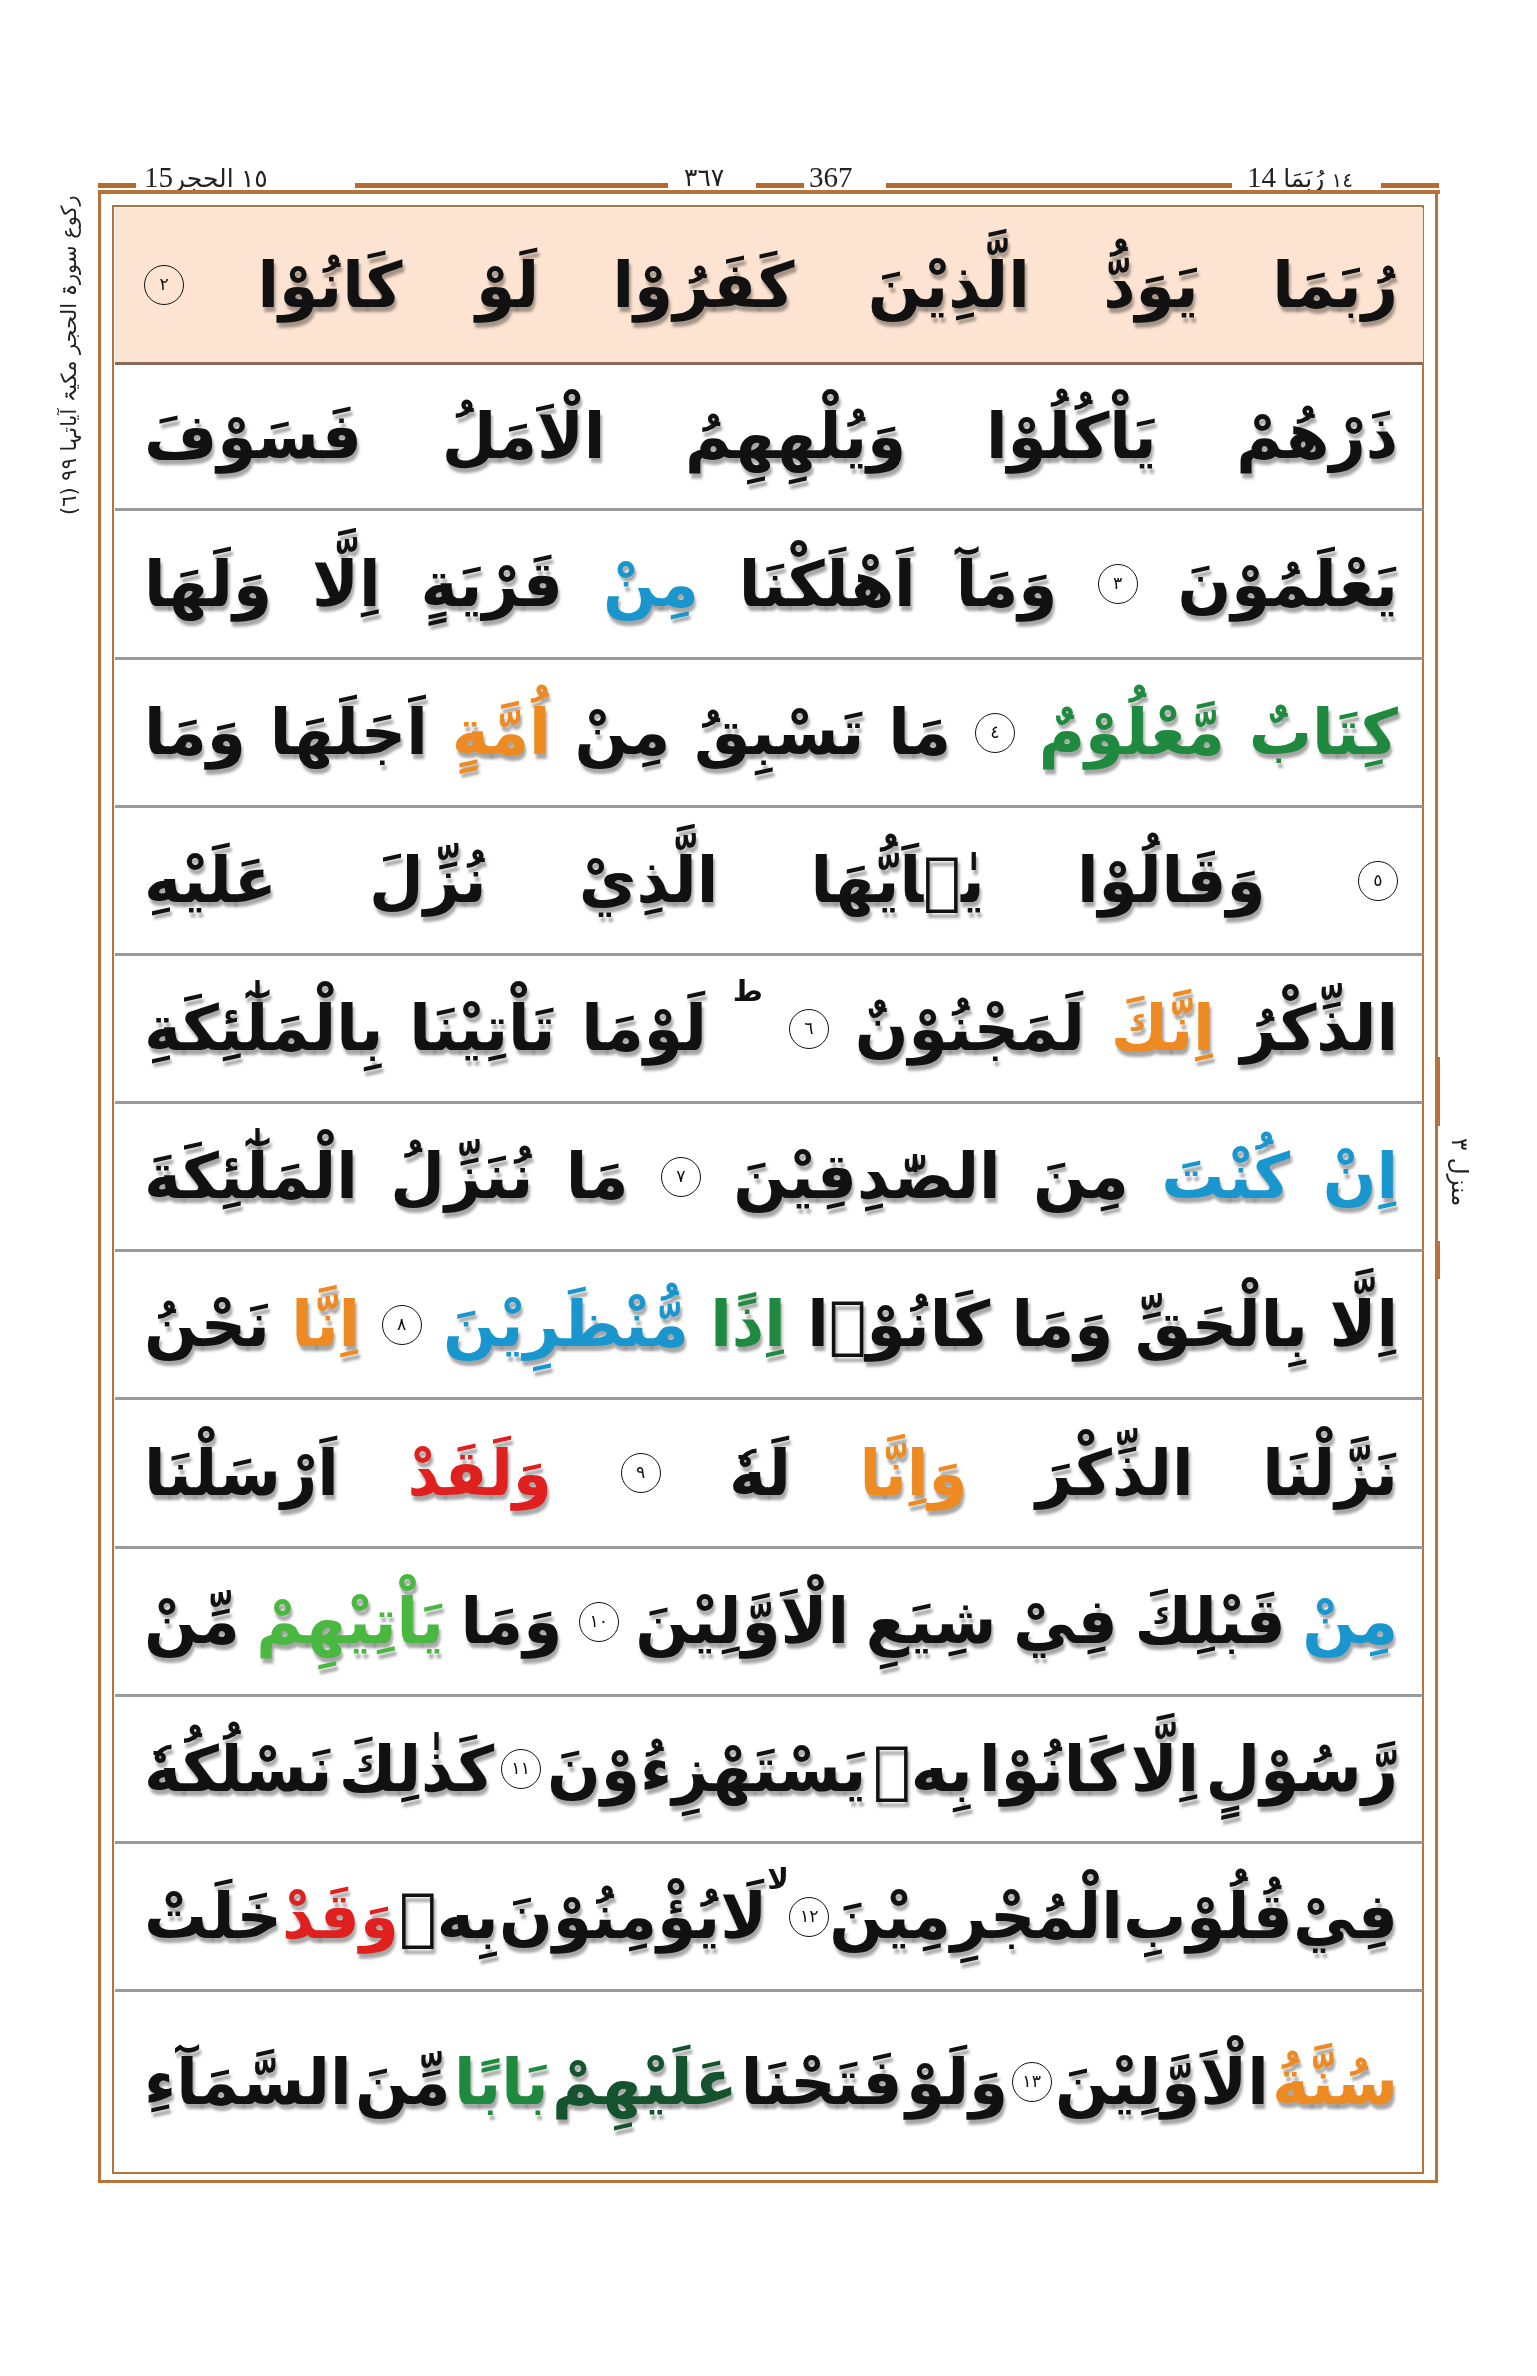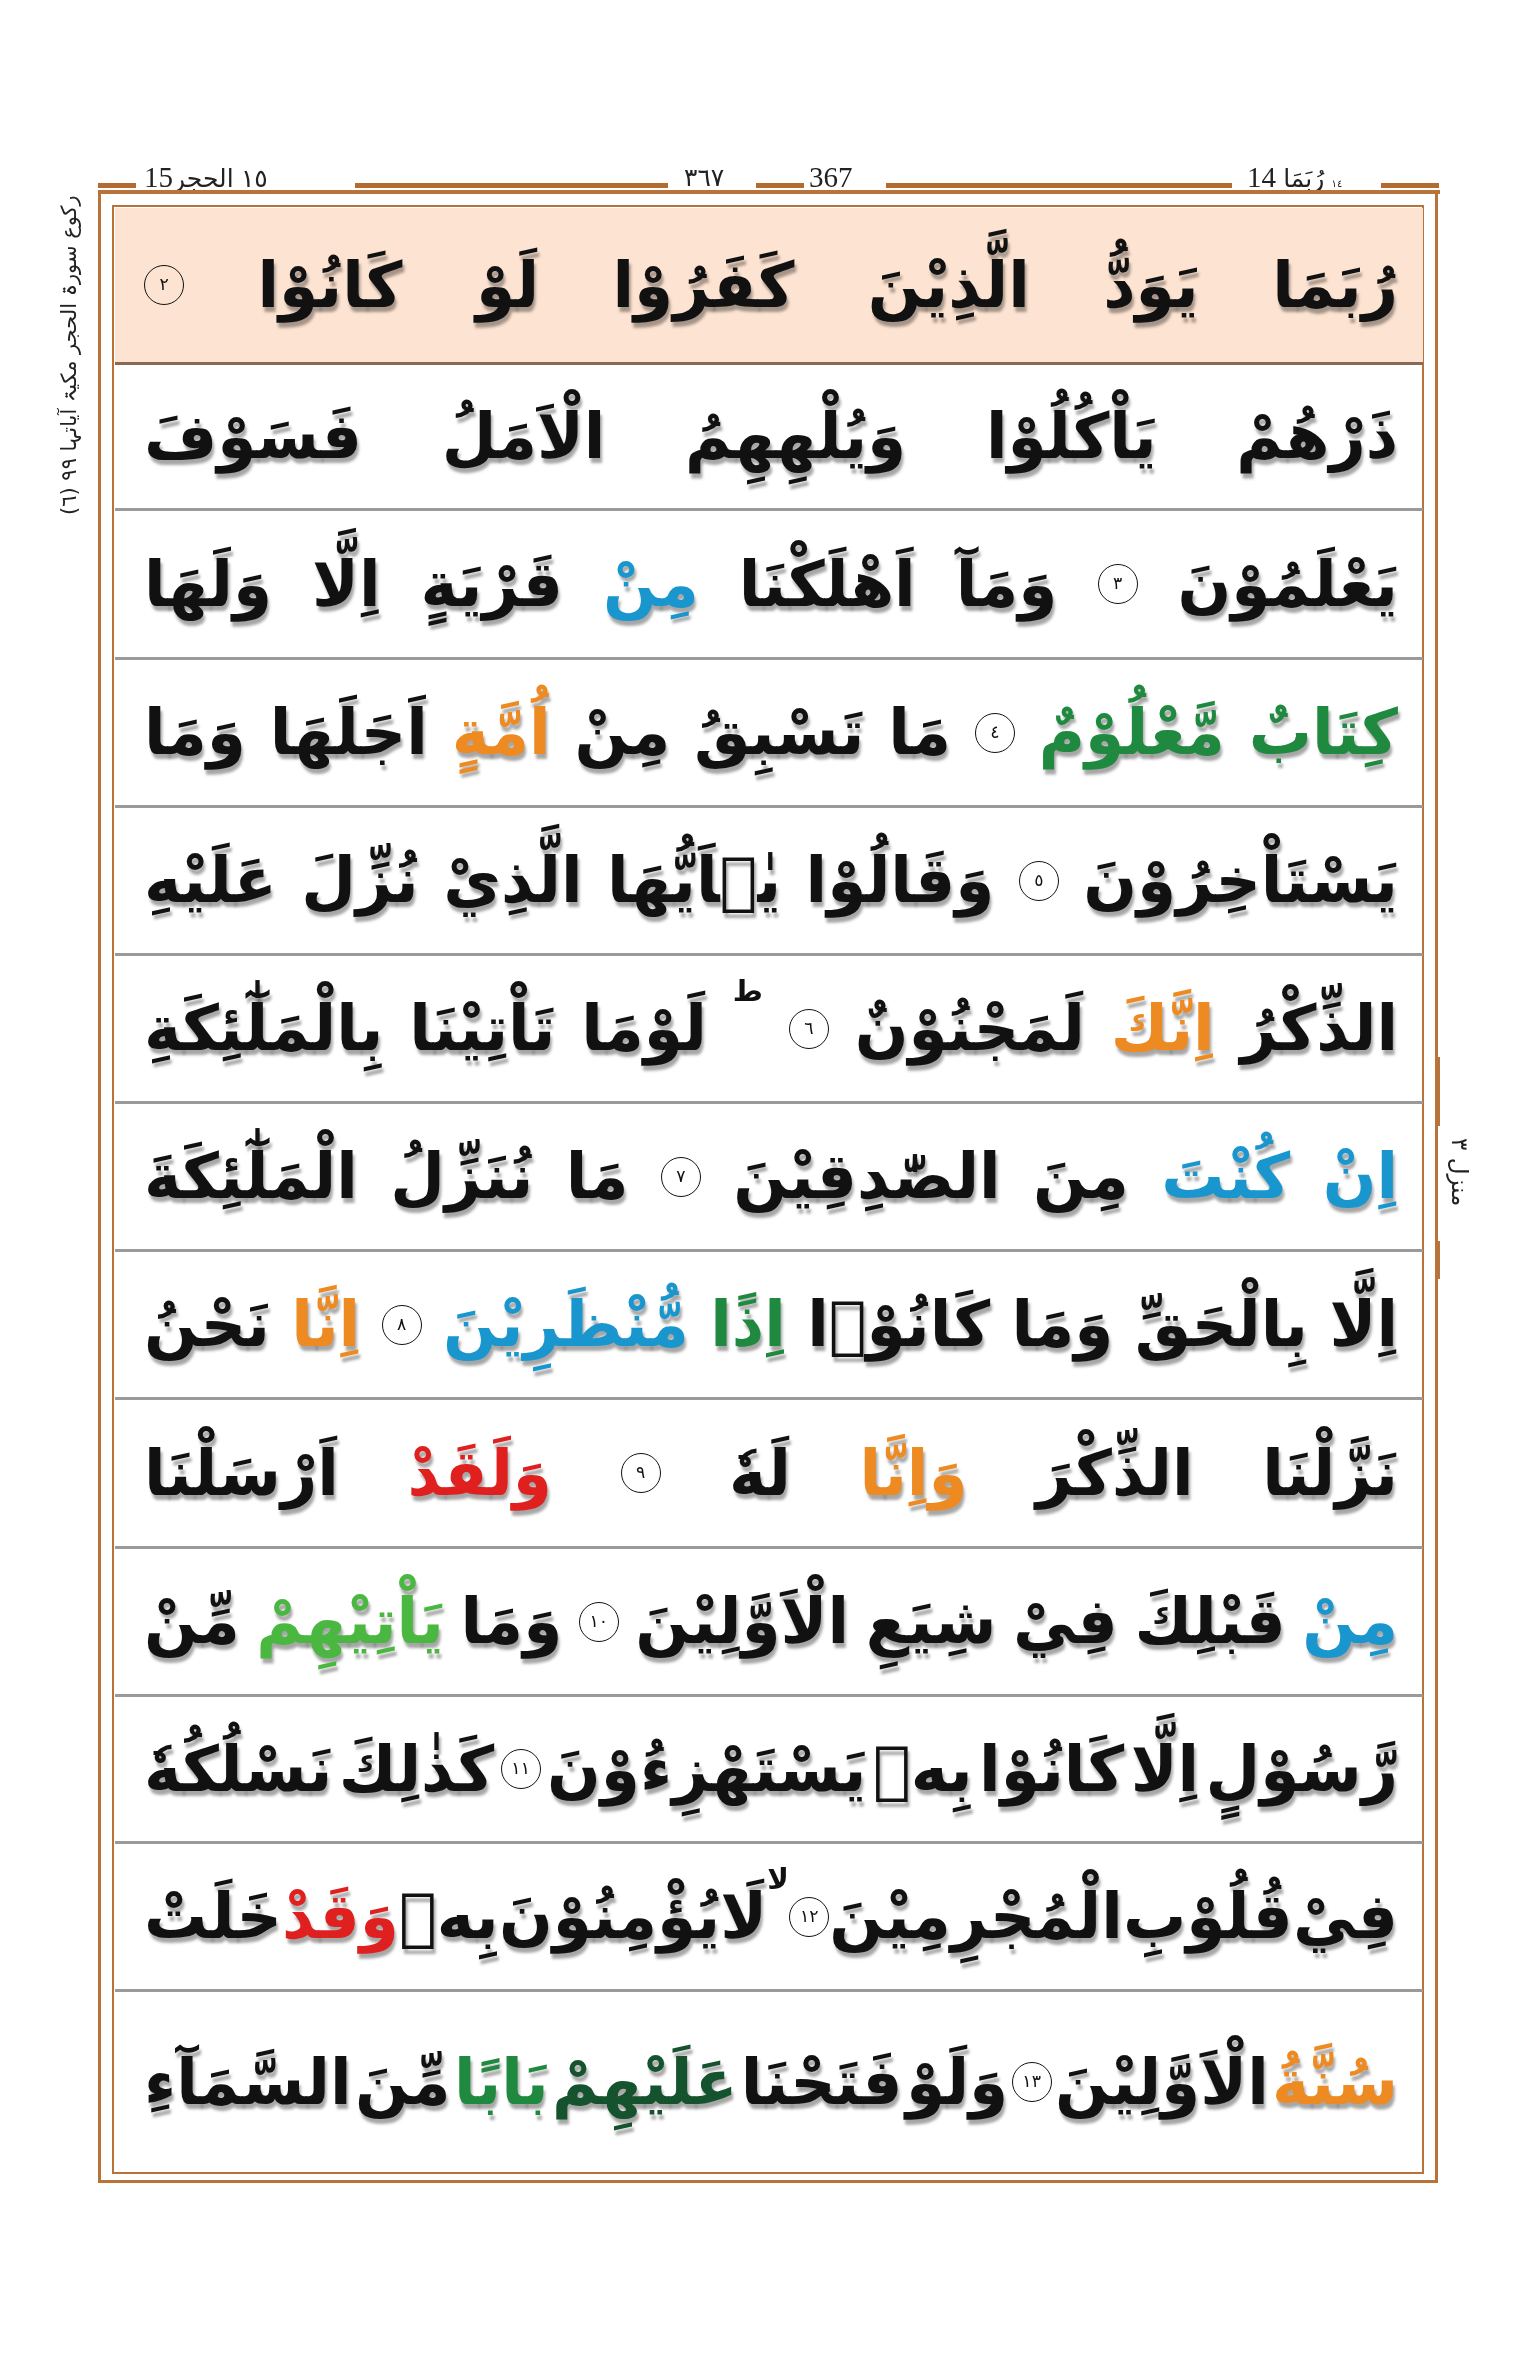--- a/index.html
+++ b/index.html
@@ -77,21 +77,21 @@
   <div class="hdr-text" style="left:46px">
     <span class="hdr-arabic">١٥</span>
     <span class="hdr-arabic">الحجر</span><span>15</span>
   </div>
   <div class="rule" style="left:257px;width:313px"></div>
   <div class="hdr-text hdr-arabic" style="left:586px">٣٦٧</div>
   <div class="rule" style="left:658px;width:48px"></div>
   <div class="hdr-text" style="left:711px">367</div>
   <div class="rule" style="left:788px;width:346px"></div>
   <div class="hdr-text" style="left:1149px">
-    <span class="hdr-arabic" style="font-size:10px">١٤</span>
+    <span class="hdr-arabic" style="font-size:20px">١٤</span>
     <span class="hdr-arabic">رُبَمَا</span>
     <span>14</span>
   </div>
   <div class="rule" style="left:1283px;width:58px"></div>
 </div>
 
 <div class="outer-top"></div>
 <div class="outer-frame"></div>
 <div class="inner-frame"></div>
 
@@ -132,21 +132,20 @@
       <span class="word c-green">مَّعْلُوْمٌ</span>
       <span class="ayah">٤</span>
       <span class="word">مَا</span>
       <span class="word">تَسْبِقُ</span>
       <span class="word">مِنْ</span>
       <span class="word c-orange">اُمَّةٍ</span>
       <span class="word">اَجَلَهَا</span>
       <span class="word">وَمَا</span>
     </div>
     <div class="row" style="height: 148px;">
-      <span class="word">يَسْتَاْخِرُوْنَ</span>
       <span class="ayah">٥</span>
       <span class="word">وَقَالُوْا</span>
       <span class="word">يٰۤاَيُّهَا</span>
       <span class="word">الَّذِيْ</span>
       <span class="word">نُزِّلَ</span>
       <span class="word">عَلَيْهِ</span>
     </div>
     <div class="row" style="height: 148px;">
       <span class="word">الذِّكْرُ</span>
       <span class="word c-orange">اِنَّكَ</span>

